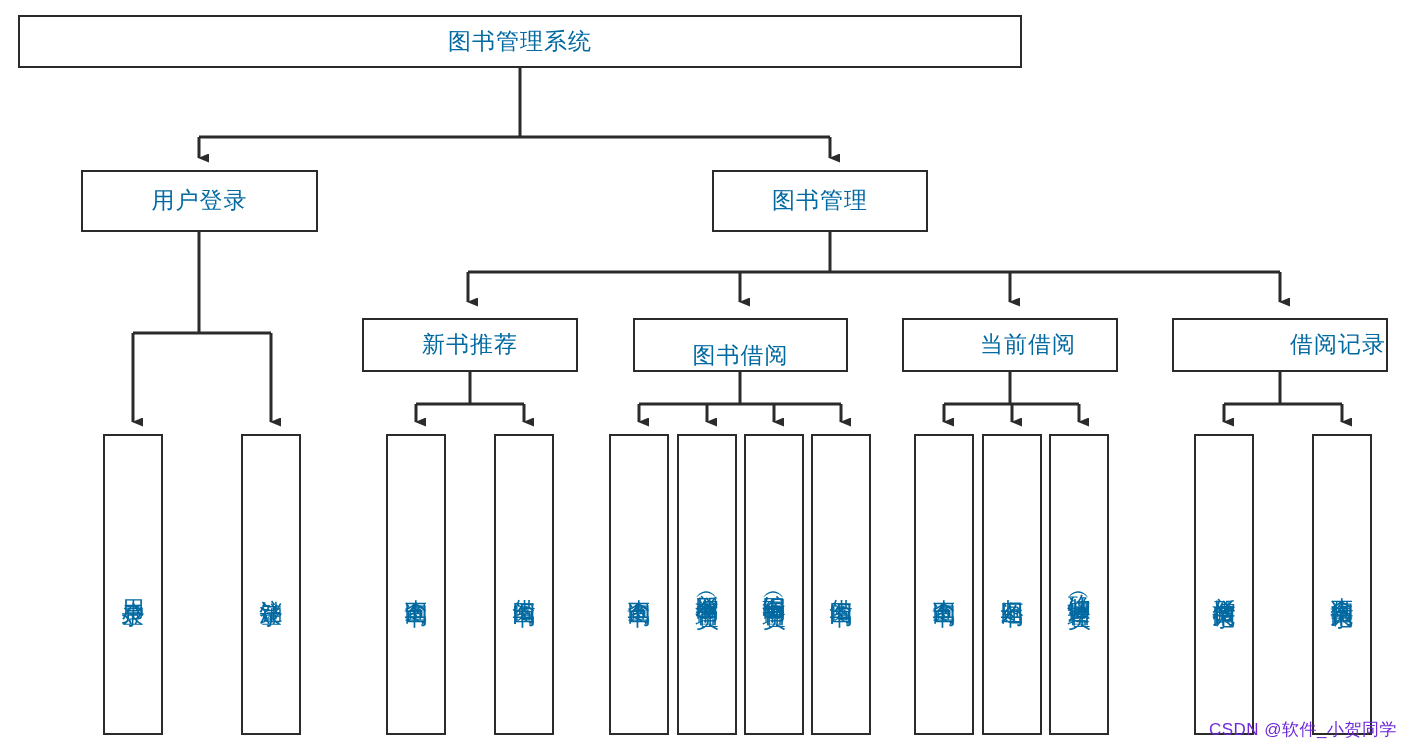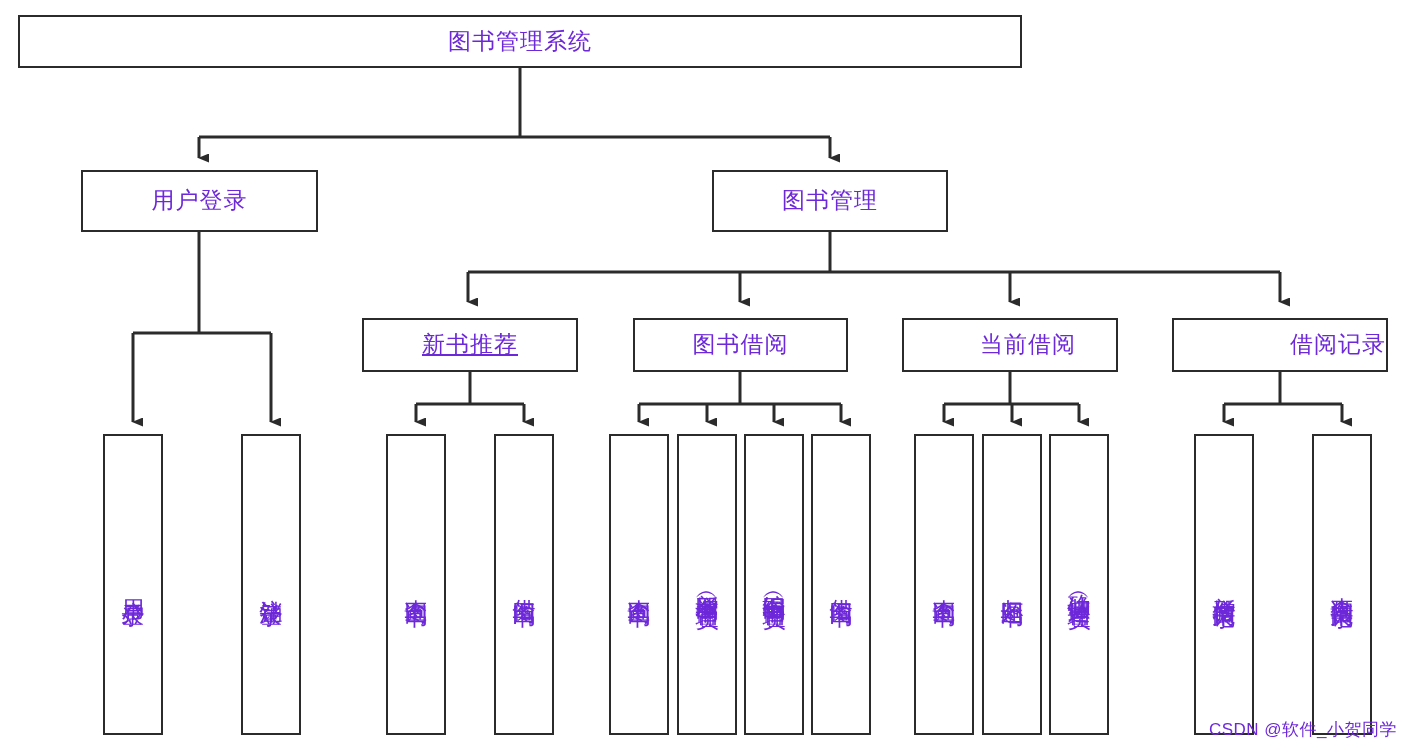--- a/index.html
+++ b/index.html
@@ -16,21 +16,21 @@
     pointer-events:none;
   }
   .node{
     position:absolute;
     box-sizing:border-box;
     border:2.5px solid #2b2b2b;
     background:#ffffff;
     display:flex;
     align-items:center;
     justify-content:center;
-    color:#6d28d9;
+    color:#0369a1;
   }
   .node.h{
     font-size:23px;
     letter-spacing:1px;
     line-height:1.2;
   }
   .node.v{
     writing-mode:vertical-rl;
     text-orientation:upright;
     font-size:23px;
@@ -113,28 +113,28 @@
     </g>
   </svg>
 
   <div class="node h" style="left:18px;top:15px;width:1004px;height:53px;">
     <span>图书管理系统</span>
   </div>
 
   <div class="node h" style="left:81px;top:170px;width:237px;height:62px;">
     <span>用户登录</span>
   </div>
-  <div class="node h" style="left:712px;top:170px;width:236px;height:62px;">
+  <div class="node h" style="left:712px;top:170px;width:216px;height:62px;">
     <span>图书管理</span>
   </div>
 
-  <div class="node h" style="left:362px;top:318px;width:216px;height:54px;text-decoration:underline;">
+  <div class="node h" style="left:362px;top:318px;width:216px;height:54px;">
     <span>新书推荐</span>
   </div>
-  <div class="node h" style="left:633px;top:318px;width:215px;height:54px;">
+  <div class="node h" style="left:633px;top:318px;width:215px;height:54px;align-items:flex-end;">
     <span>图书借阅</span>
   </div>
   <div class="node h" style="left:902px;top:318px;width:216px;height:54px;padding-left:36px;">
     <span>当前借阅</span>
   </div>
   <div class="node h" style="left:1172px;top:318px;width:216px;height:54px;justify-content:flex-end;">
     <span>借阅记录</span>
   </div>
 
   <div class="node v" style="left:103px;top:434px;width:60px;height:301px;">

